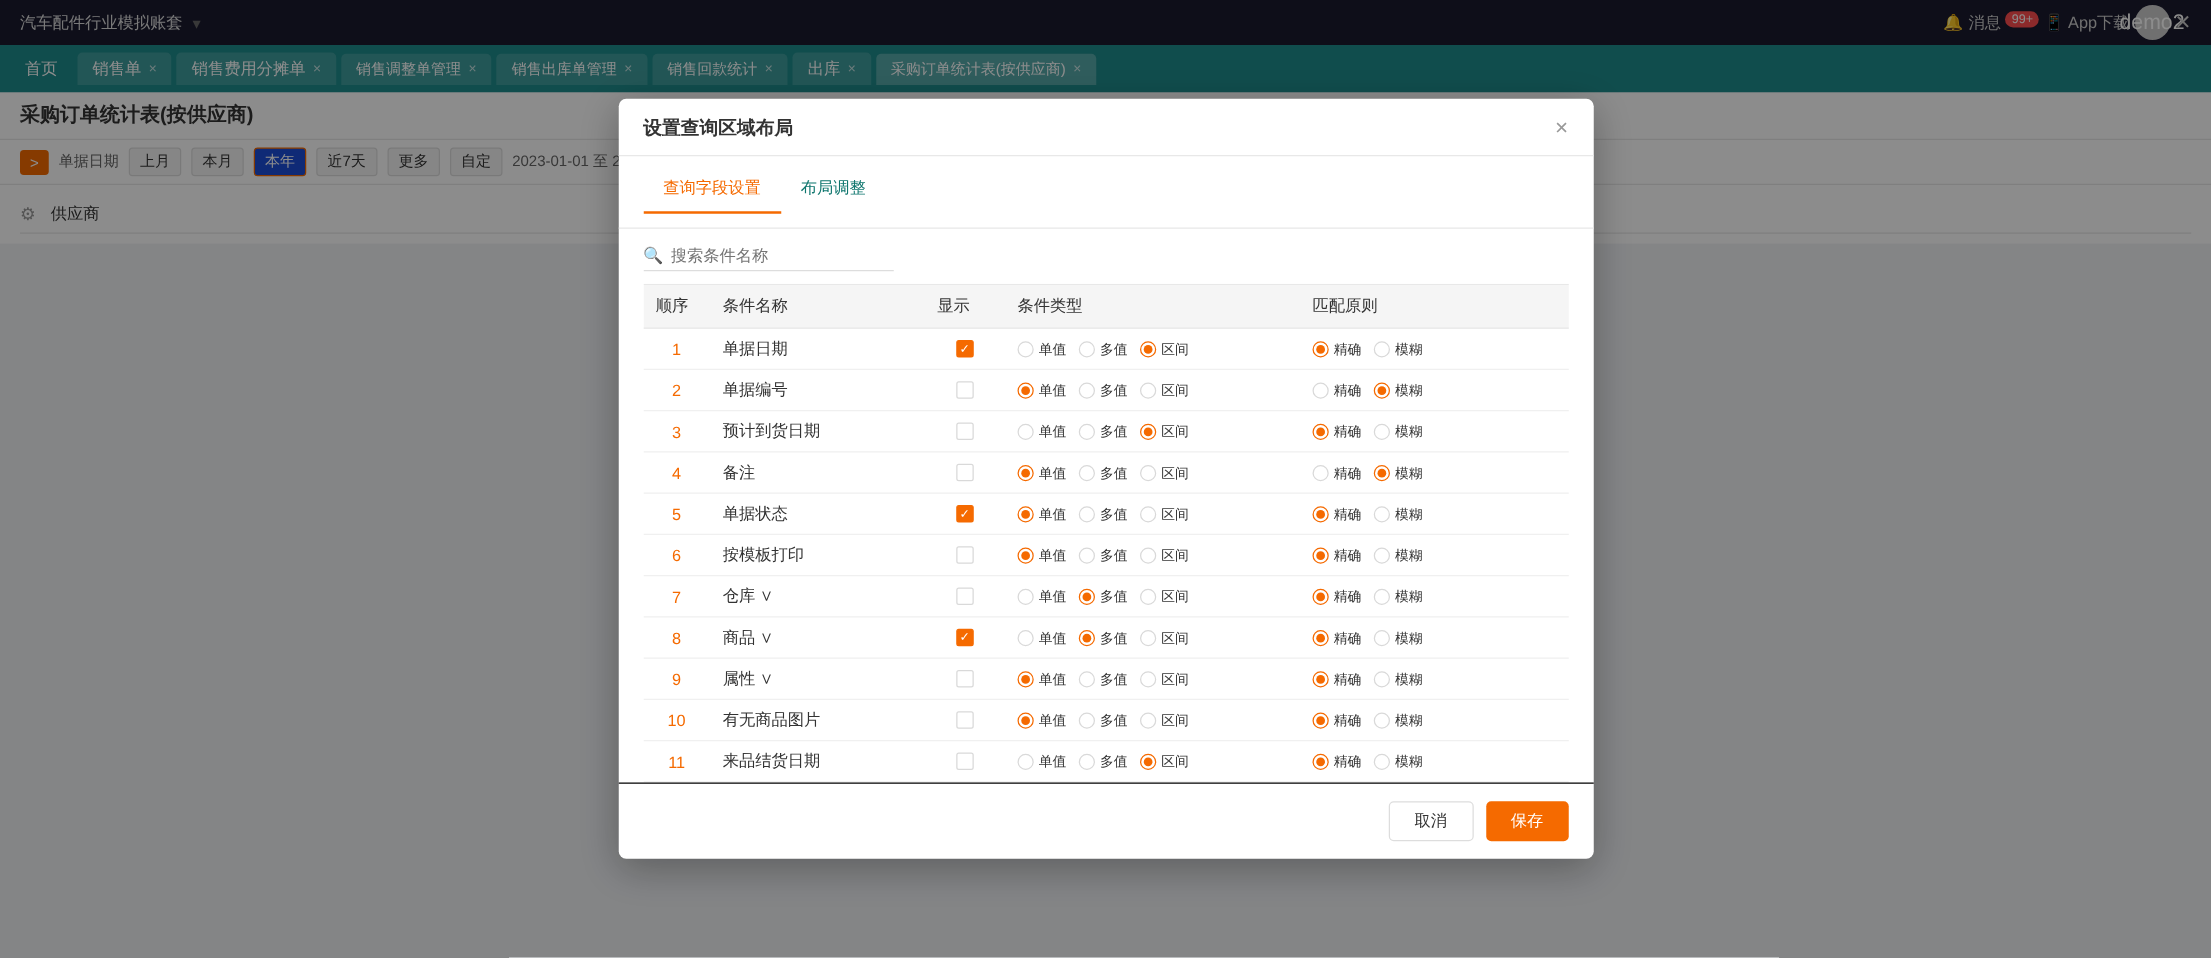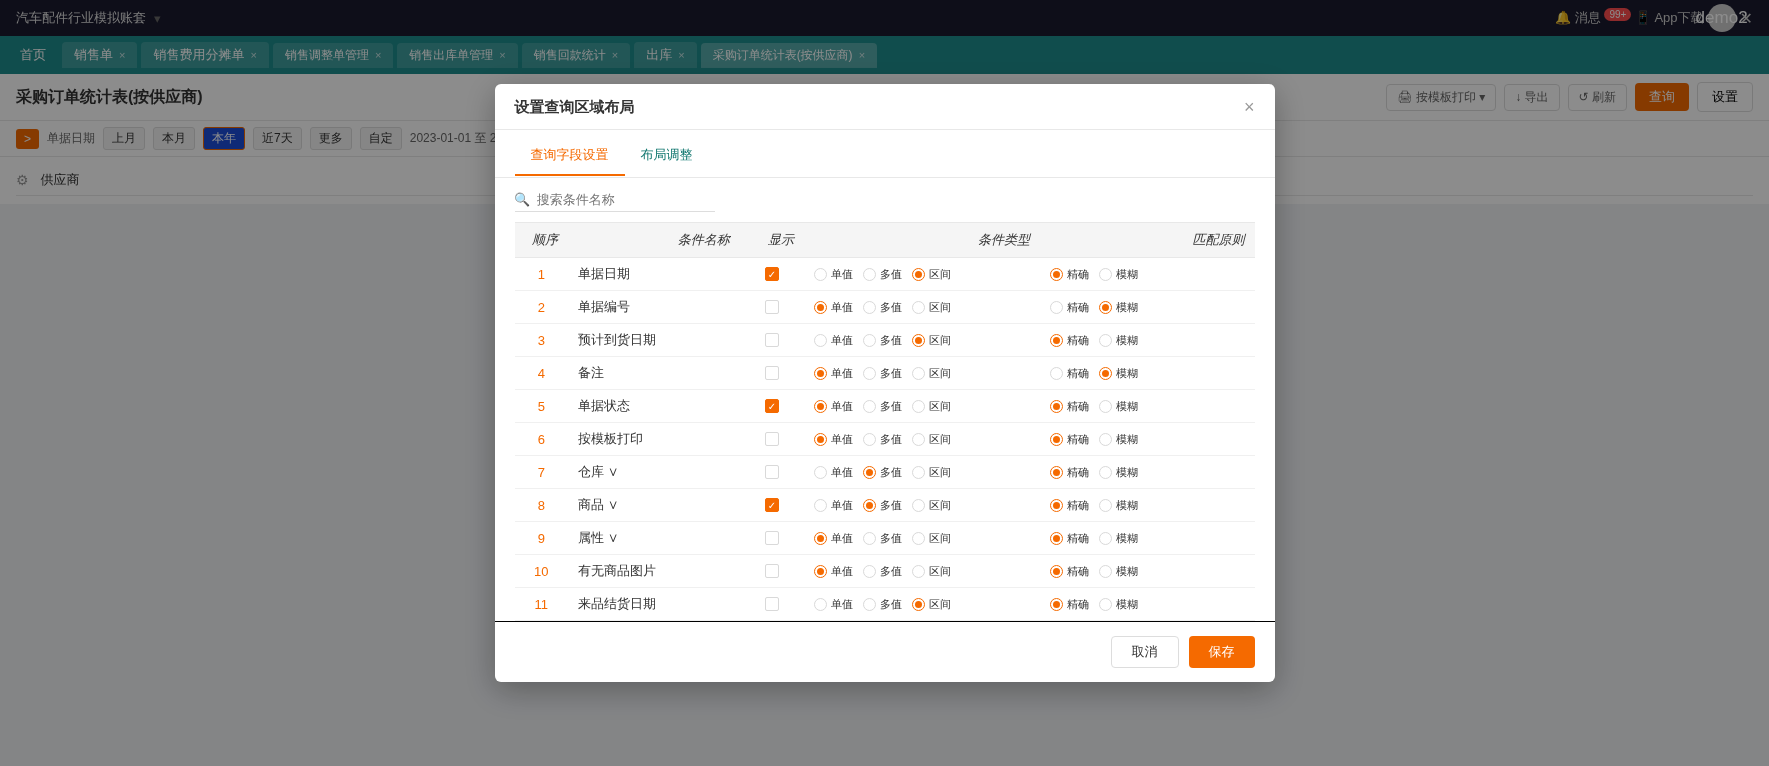--- a/index.html
+++ b/index.html
@@ -121,21 +121,21 @@
       border-bottom: 1px solid #e8e8e8;
       display: flex;
       justify-content: space-between;
     }
     .modal-title { font-size: 15px; font-weight: bold; color: #333; }
     .modal-close { cursor: pointer; color: #999; font-size: 18px; line-height: 1; }
 
     
     .modal-tabs {
       display: flex;
-      padding: 10px 20px 2px;
+      padding: 10px 20px 12px;
       border-bottom: 1px solid #e8e8e8;
       gap: 0;
     }
     .modal-tab {
       padding: 6px 16px 10px;
       font-size: 13px;
       cursor: pointer;
       color: #0f766e;
       border-bottom: 2px solid transparent;
       margin-bottom: -1px;
@@ -180,27 +180,26 @@
     }
     .modal-table {
       width: 100%;
       border-collapse: collapse;
     }
     .modal-table thead tr {
       background: #f5f5f5;
     }
     .modal-table th {
       padding: 8px 10px;
-      text-align: right;
+      text-align: left;
       font-size: 13px;
       color: #333;
       font-weight: 500;
       border-bottom: 1px solid #e8e8e8;
       border-top: 1px solid #e8e8e8;
-      font-style: italic;
     }
     .modal-table td {
       padding: 7px 10px;
       font-size: 13px;
       color: #333;
       border-bottom: 1px solid #f0f0f0;
       vertical-align: middle;
     }
     .col-order { width: 50px; text-align: center; }
     .col-name { width: 160px; }
@@ -309,33 +308,20 @@
   <div class="tab-item">销售费用分摊单 <span class="tab-close">×</span></div>
   <div class="tab-item" style="font-size:12px">销售调整单管理 <span class="tab-close">×</span></div>
   <div class="tab-item" style="font-size:12px">销售出库单管理 <span class="tab-close">×</span></div>
   <div class="tab-item" style="font-size:12px">销售回款统计 <span class="tab-close">×</span></div>
   <div class="tab-item">出库 <span class="tab-close">×</span></div>
   <div class="tab-item active" style="font-size:12px">采购订单统计表(按供应商) <span class="tab-close">×</span></div>
 </div>
 
 <div class="page-header">
   <div class="page-title">采购订单统计表(按供应商)</div>
-  <div class="page-actions">
-    <button class="btn-print">
-      🖨 <span>按模板打印</span> ▾
-    </button>
-    <button class="btn-export">
-      ↓ <span>导出</span>
-    </button>
-    <button class="btn-refresh">
-      ↺ <span>刷新</span>
-    </button>
-    <button class="btn-orange">查询</button>
-    <button class="btn-settings">设置</button>
-  </div>
 </div>
 
 <div class="filter-bar">
   <button class="filter-toggle">&gt;</button>
   <span class="filter-label">单据日期</span>
   <span class="filter-date-chip">上月</span>
   <span class="filter-date-chip">本月</span>
   <span class="filter-date-chip active">本年</span>
   <span class="filter-date-chip">近7天</span>
   <span class="filter-date-chip">更多</span>

